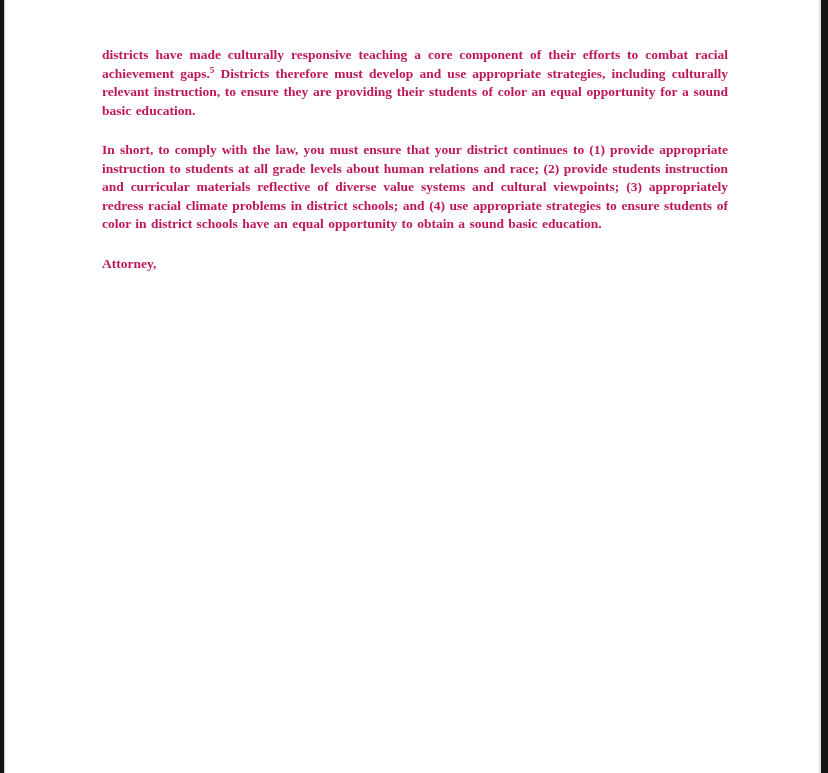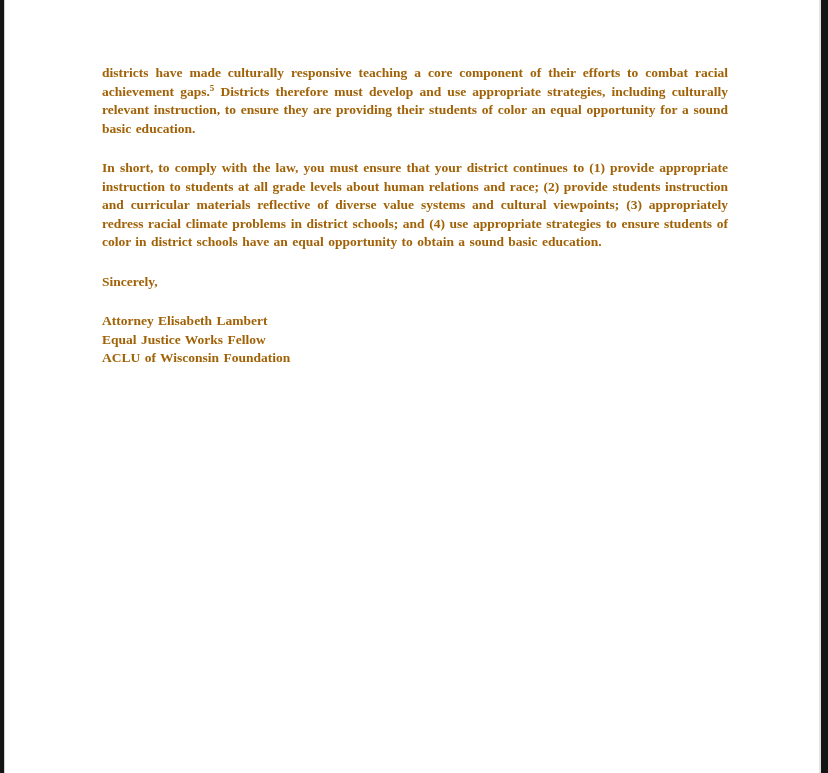--- a/index.html
+++ b/index.html
@@ -21,23 +21,23 @@
     height: 100%;
   }
   .edge-left        { left: 0;   width: 4px; background: #141414; }
   .edge-left-faint  { left: 4px; width: 1px; background: #cfcfcf; }
   .edge-right       { right: 0;  width: 7px; background: #141414; }
   .edge-right-faint { right: 7px; width: 2px; background: #e3e3e3; }
 
   .letter {
     position: absolute;
     left: 102px;
-    top: 64px;
+    top: 46px;
     width: 626px;
-    color: #a16207;
+    color: #be185d;
     font-size: 13.5px;
     line-height: 18.5px;
     font-weight: 600;
     text-align: justify;
     word-spacing: 1px;
   }
   .letter p {
     margin: 0 0 21px 0;
   }
   .letter sup {
@@ -57,21 +57,16 @@
 <div class="edge edge-right-faint"></div>
 <div class="edge edge-right"></div>
 
 <main class="letter">
 
   <p><span>districts have made culturally responsive teaching a core component of their efforts to combat racial achievement gaps.</span><sup>5</sup><span> Districts therefore must develop and use appropriate strategies, including culturally relevant instruction, to ensure they are providing their students of color an equal opportunity for a sound basic education.</span></p>
 
   <p>In short, to comply with the law, you must ensure that your district continues to (1) provide appropriate instruction to students at all grade levels about human relations and race; (2) provide students instruction and curricular materials reflective of diverse value systems and cultural viewpoints; (3) appropriately redress racial climate problems in district schools; and (4) use appropriate strategies to ensure students of color in district schools have an equal opportunity to obtain a sound basic education.</p>
 
 
-  <p class="closing">Sincerely,</p>
+  <p class="closing">Attorney,</p>
 
-  <div class="signature">
-    <div>Attorney Elisabeth Lambert</div>
-    <div>Equal Justice Works Fellow</div>
-    <div>ACLU of Wisconsin Foundation</div>
-  </div>
 
 </main>
 
 </body></html>

